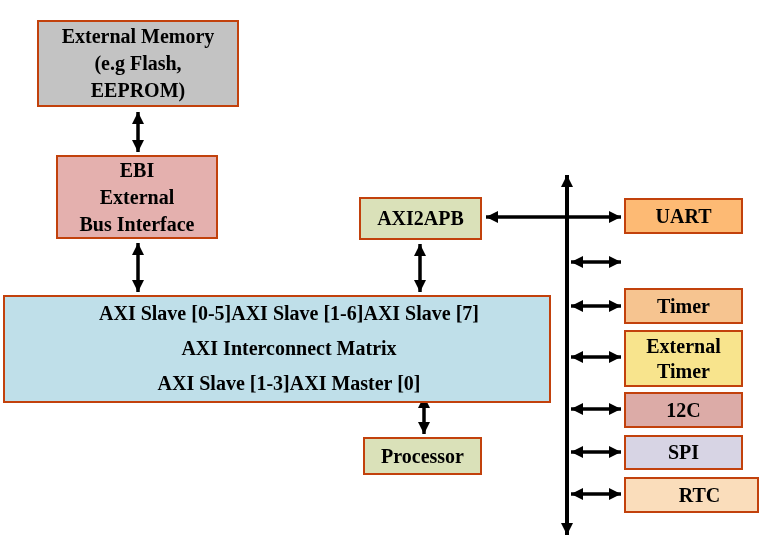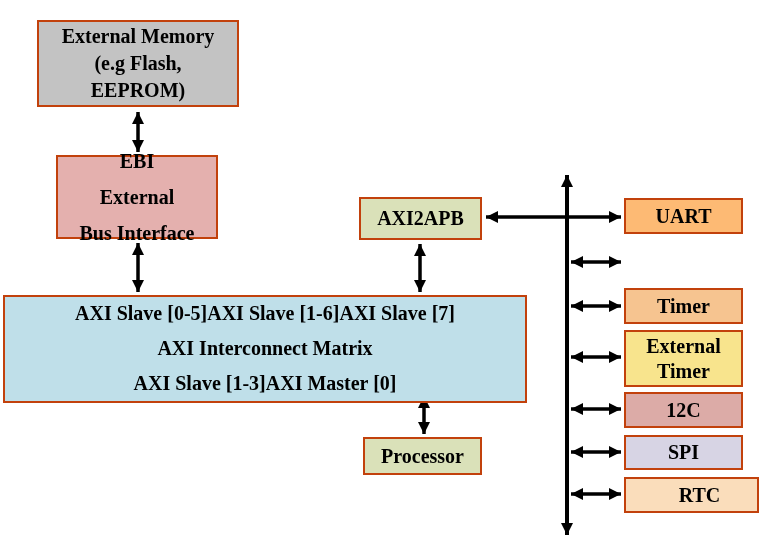--- a/index.html
+++ b/index.html
@@ -67,31 +67,31 @@
     <line x1="571" y1="452" x2="621" y2="452" stroke-width="3.5" marker-start="url(#ah)" marker-end="url(#ah)"></line>
     <line x1="571" y1="494" x2="621" y2="494" stroke-width="3.5" marker-start="url(#ah)" marker-end="url(#ah)"></line>
   </svg>
 
   <div class="node" style="left: 37px; top: 20px; width: 198px; height: 83px; background-color: rgb(195, 195, 195);">
     <div>External Memory</div>
     <div>(e.g Flash,</div>
     <div>EEPROM)</div>
   </div>
 
-  <div class="node" style="left: 56px; top: 155px; width: 158px; height: 80px; background-color: rgb(228, 176, 174); gap: 9px;">
+  <div class="node" style="left: 56px; top: 155px; width: 158px; height: 80px; background-color: rgb(228, 176, 174);">
     <div>EBI</div>
     <div>External</div>
     <div>Bus Interface</div>
   </div>
 
   <div class="node" style="left: 359px; top: 197px; width: 119px; height: 39px; background-color: rgb(218, 225, 185);">
     <div>AXI2APB</div>
   </div>
 
-  <div class="node" id="matrix" style="background-color: rgb(191, 223, 233);">
+  <div class="node" id="matrix" style="background-color: rgb(191, 223, 233); padding-left: 24px;">
     <div class="mrow">
       <span>AXI Slave [0-5]</span>
       <span>AXI Slave [1-6]</span>
       <span>AXI Slave [7]</span>
     </div>
     <div class="mrow center">
       <span>AXI Interconnect Matrix</span>
     </div>
     <div class="mrow">
       <span>AXI Slave [1-3]</span>

